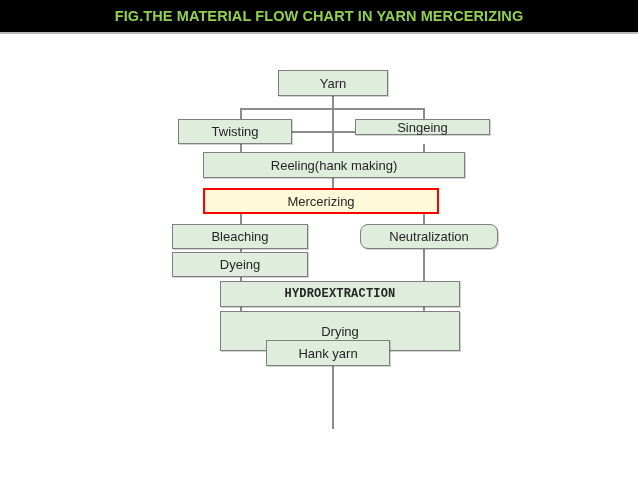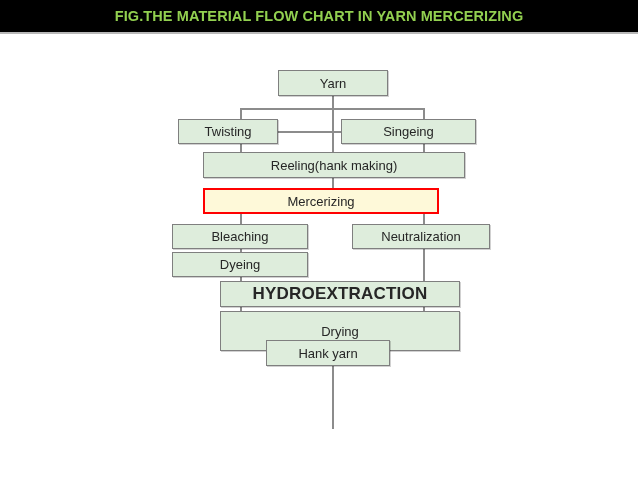--- a/index.html
+++ b/index.html
@@ -74,23 +74,23 @@
     white-space: nowrap;
     box-shadow: 1px 1px 0 rgba(0,0,0,0.18);
     z-index: 3;
   }
   .node.highlight {
     background: #fef9d9;
     border: 2px solid #ff0000;
     box-shadow: none;
   }
   .node.bold-serif {
-    font-family: Liberation Sans, sans-serif;
+    font-family: Liberation Mono, monospace;
     font-weight: bold;
-    font-size: 17px;
+    font-size: 12px;
     letter-spacing: 0.2px;
   }
   .conn {
     position: absolute;
     background: #8c8c8c;
     z-index: 1;
   }
   .conn.v { width: 2px; }
   .conn.h { height: 2px; }
 </style>
@@ -135,31 +135,31 @@
 
     <div class="conn v" style="left:240px; top:273px; height:5px;"></div>
     <div class="conn v" style="left:423px; top:273px; height:5px;"></div>
 
     <div class="conn v" style="left:332px; top:302px; height:5px;"></div>
 
     <div class="conn v" style="left:332px; top:332px; height:63px;"></div>
 
     <div class="node" style="left:278px; top:36px; width:110px; height:26px;">Yarn</div>
 
-    <div class="node" style="left:178px; top:85px; width:100px; height:25px;">Twisting</div>
+    <div class="node" style="left:178px; top:85px; width:114px; height:25px;">Twisting</div>
 
-    <div class="node" style="left:341px; top:85px; width:135px; height:25px;">Singeing</div>
+    <div class="node" style="left:355px; top:85px; width:135px; height:16px;">Singeing</div>
 
     <div class="node" style="left:203px; top:118px; width:262px; height:26px;">Reeling(hank making)</div>
 
     <div class="node highlight" style="left:203px; top:154px; width:236px; height:26px;">Mercerizing</div>
 
     <div class="node" style="left:172px; top:190px; width:136px; height:25px;">Bleaching</div>
 
-    <div class="node" style="left:352px; top:190px; width:138px; height:25px;">Neutralization</div>
+    <div class="node" style="left:360px; top:190px; width:138px; height:25px;border-radius:8px;">Neutralization</div>
 
     <div class="node" style="left:172px; top:218px; width:136px; height:25px;">Dyeing</div>
 
     <div class="node bold-serif" style="left:220px; top:247px; width:240px; height:26px;">HYDROEXTRACTION</div>
 
     <div class="node" style="left:220px; top:277px; width:240px; height:40px;">Drying</div>
 
     <div class="node" style="left:266px; top:306px; width:124px; height:26px;">Hank yarn</div>
 
 

